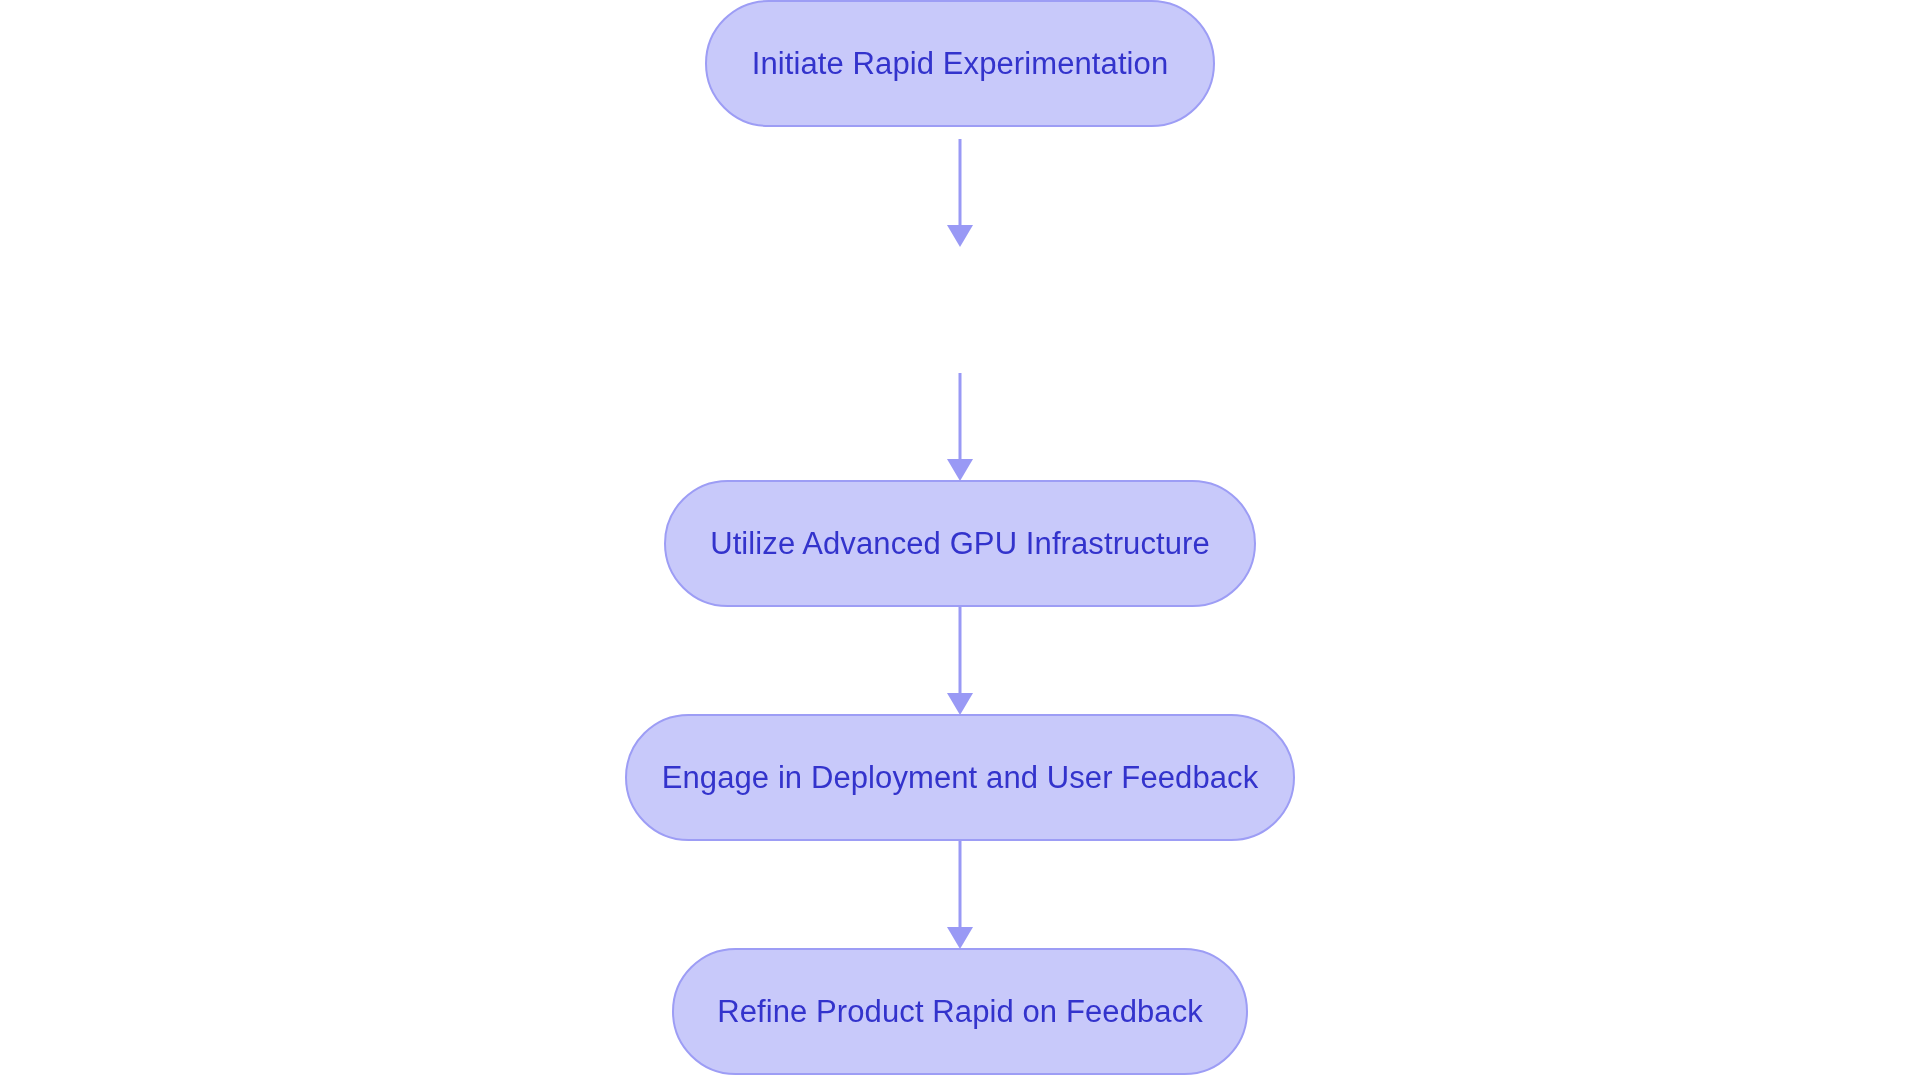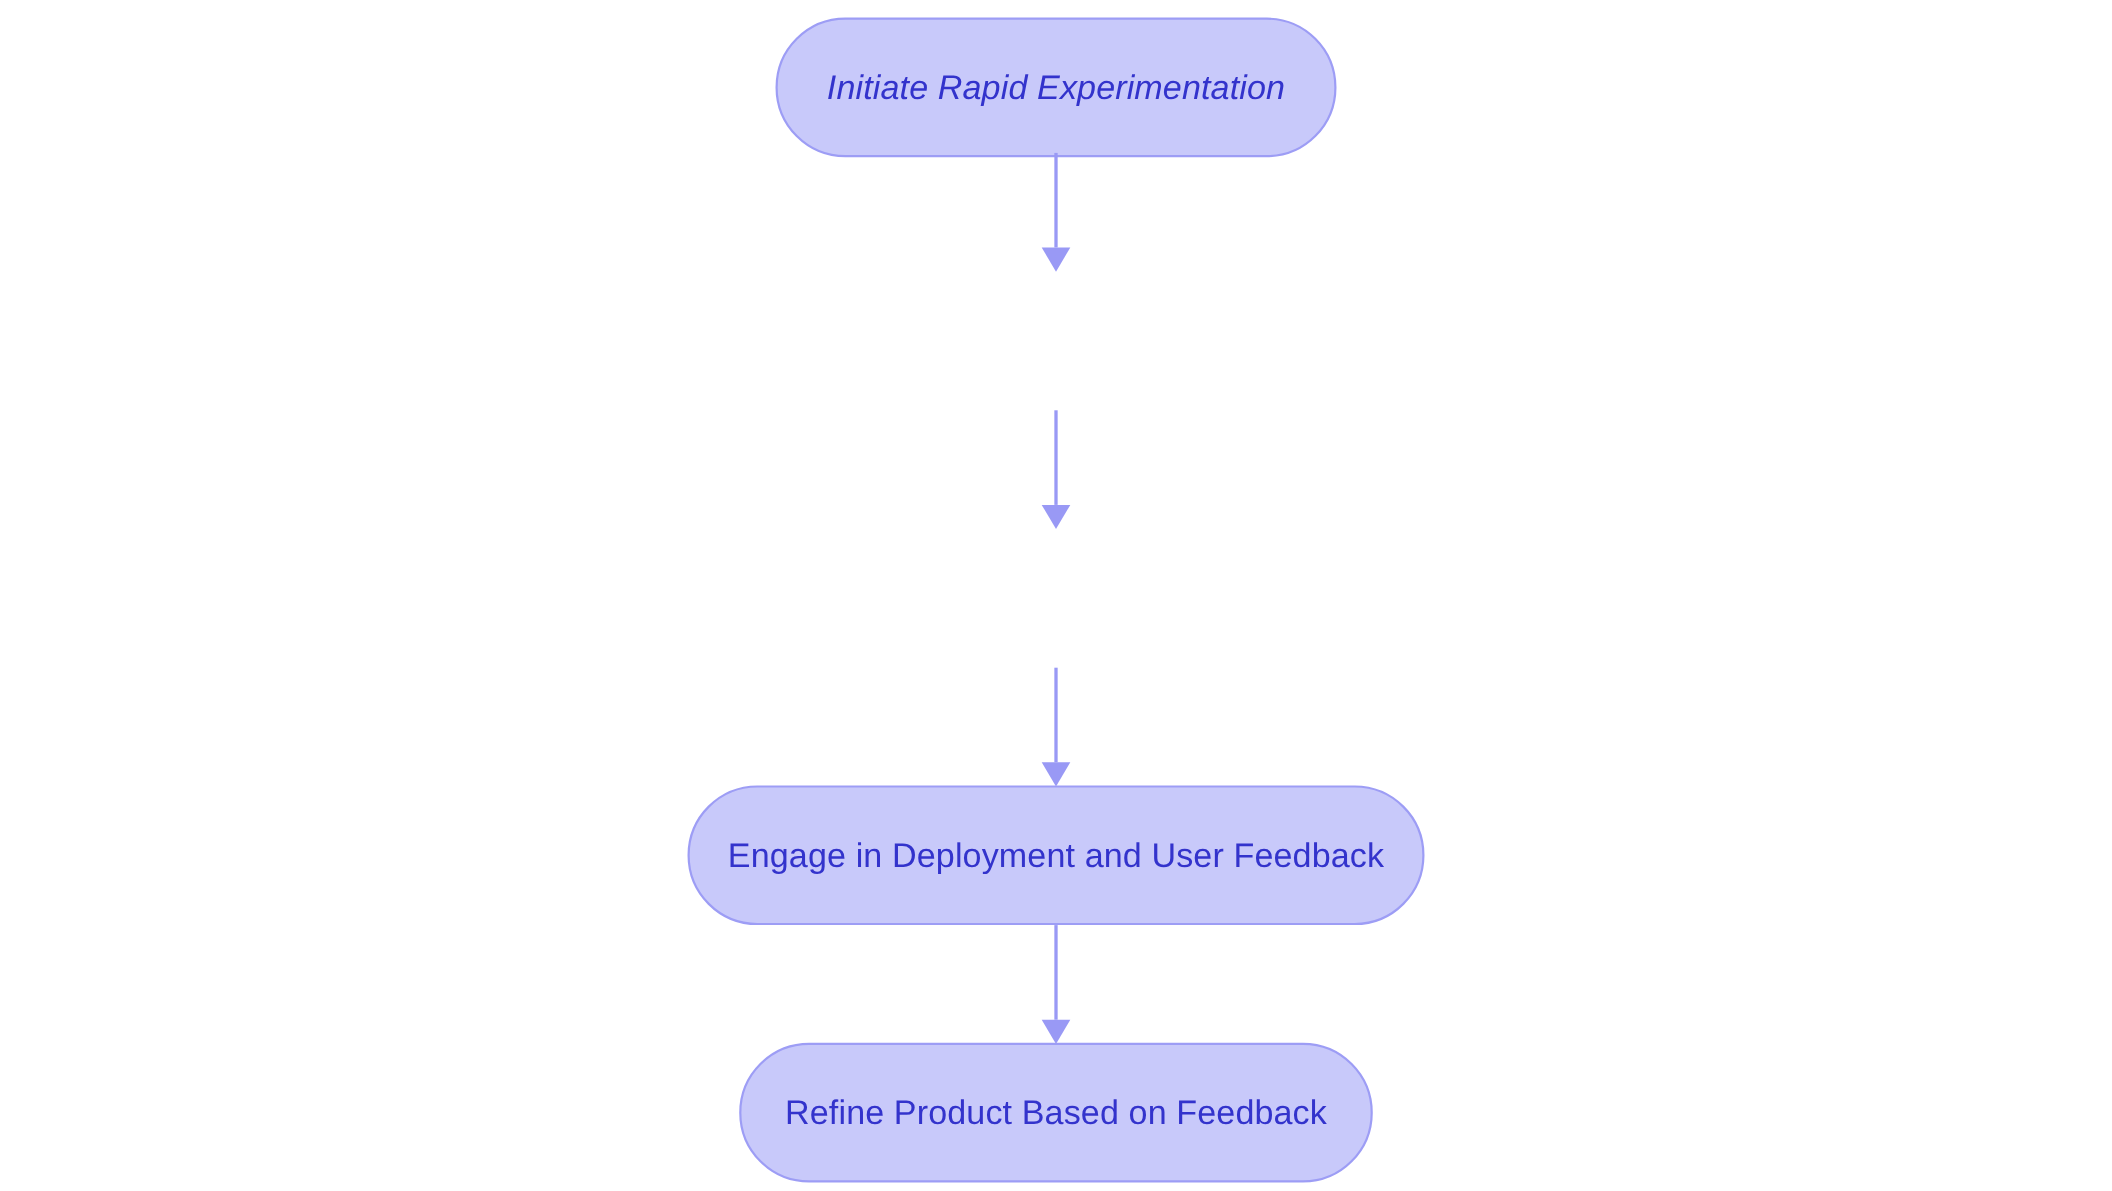--- a/index.html
+++ b/index.html
@@ -72,47 +72,50 @@
     border-left: 13px solid transparent;
     border-right: 13px solid transparent;
     border-top: 22px solid #9999f5;
   }
 </style>
 </head>
 <body>
 
 <div id="flowchart">
 
-  <div class="node" style="top:16px; width:510px;font-style:italic;">
+  <div class="node" style="top:0; width:510px;">
     <span class="node-label">Initiate Rapid Experimentation</span>
   </div>
 
   <div class="connector" style="top:139px; height:108px;">
     <div class="line" style="height:86px;"></div>
     <div class="arrowhead"></div>
   </div>
 
 
   <div class="connector" style="top:373px; height:108px;">
     <div class="line" style="height:86px;"></div>
     <div class="arrowhead"></div>
   </div>
 
+  <div class="node" style="top:480px; width:592px;">
+    <span class="node-label">Utilize Advanced GPU Infrastructure</span>
+  </div>
 
   <div class="connector" style="top:607px; height:108px;">
     <div class="line" style="height:86px;"></div>
     <div class="arrowhead"></div>
   </div>
 
   <div class="node" style="top:714px; width:670px;">
     <span class="node-label">Engage in Deployment and User Feedback</span>
   </div>
 
   <div class="connector" style="top:841px; height:108px;">
     <div class="line" style="height:86px;"></div>
     <div class="arrowhead"></div>
   </div>
 
   <div class="node" style="top:948px; width:576px;">
-    <span class="node-label">Refine Product Based on Feedback</span>
+    <span class="node-label">Refine Product Rapid on Feedback</span>
   </div>
 
 </div>
 
 </body></html>

